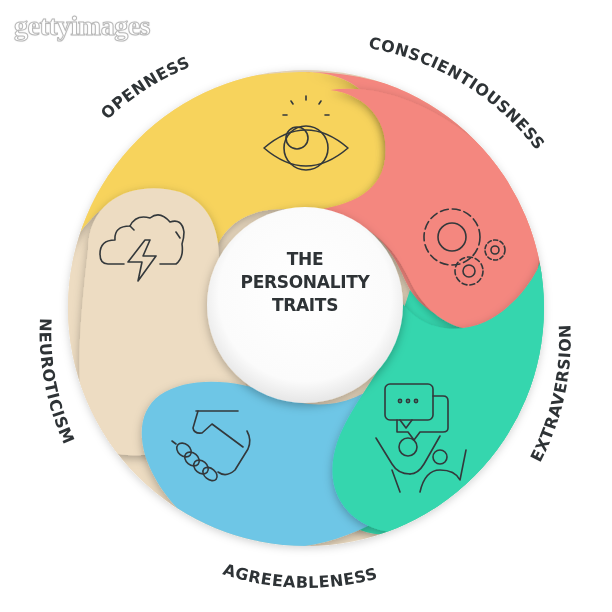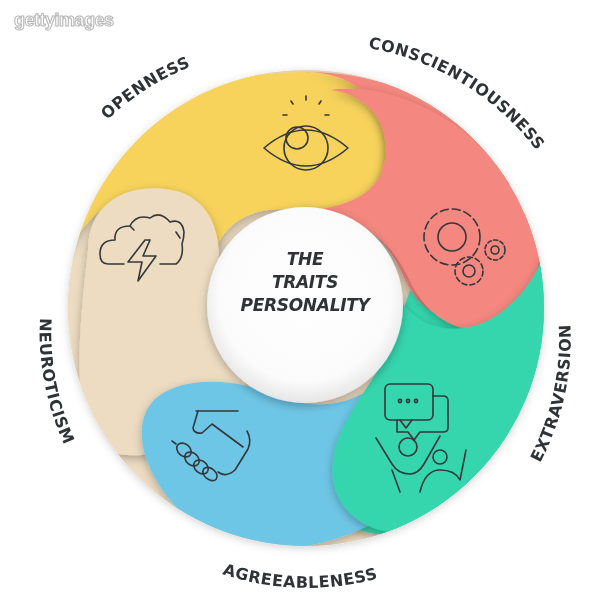--- a/index.html
+++ b/index.html
@@ -1,21 +1,21 @@
 <!DOCTYPE html>
 <html><head>
 <meta charset="utf-8">
 <style>
   html, body { margin:0; padding:0; background:#ffffff; }
   body { width:612px; height:612px; position:relative; overflow:hidden; font-family:"Liberation Sans", sans-serif; }
   .stage { position:absolute; left:0; top:0; width:612px; height:612px; }
   svg { position:absolute; left:0; top:0; }
-  .watermark { position:absolute; left:14px; top:10px; font-family:Liberation Sans, sans-serif; font-size:18px; font-weight:bold; letter-spacing:-0.5px; color:#ffffff; -webkit-text-stroke:1px #b8b8b8; text-shadow:0 0 2px #cfcfcf; }
+  .watermark { position:absolute; left:14px; top:10px; font-family:Liberation Serif, serif; font-size:28px; font-weight:bold; letter-spacing:-0.5px; color:#ffffff; -webkit-text-stroke:1px #b8b8b8; text-shadow:0 0 2px #cfcfcf; }
   .center-title { position:absolute; left:207px; top:248px; width:196px; text-align:center; font-family:"DejaVu Sans", sans-serif; font-weight:bold; font-size:17px; line-height:23px; color:#2e3336; letter-spacing:-0.3px; }
-  .center-title div { white-space:nowrap;font-style:italic; }
+  .center-title div { white-space:nowrap; }
   .label-text { font-family:"DejaVu Sans", sans-serif; font-weight:bold; font-size:16px; fill:#2e3336; letter-spacing:0.5px; }
   .icon { fill:none; stroke:#33383b; stroke-width:1.6; stroke-linecap:round; stroke-linejoin:round; }
 </style>
 </head>
 <body>
 
 <div class="stage">
 
   <div class="watermark">gettyimages</div>
 
@@ -134,16 +134,16 @@
     </text>
 
     <path id="arcNeuro" d="M 40 318 A 268 268 0 0 0 72 460" fill="none"></path>
     <text class="label-text">
       <textPath href="#arcNeuro" startOffset="0%"><tspan>NEUROTICISM</tspan></textPath>
     </text>
   </svg>
 
   <div class="center-title">
     <div>THE</div>
+    <div>PERSONALITY</div>
     <div>TRAITS</div>
-    <div>PERSONALITY</div>
   </div>
 </div>
 
 </body></html>

